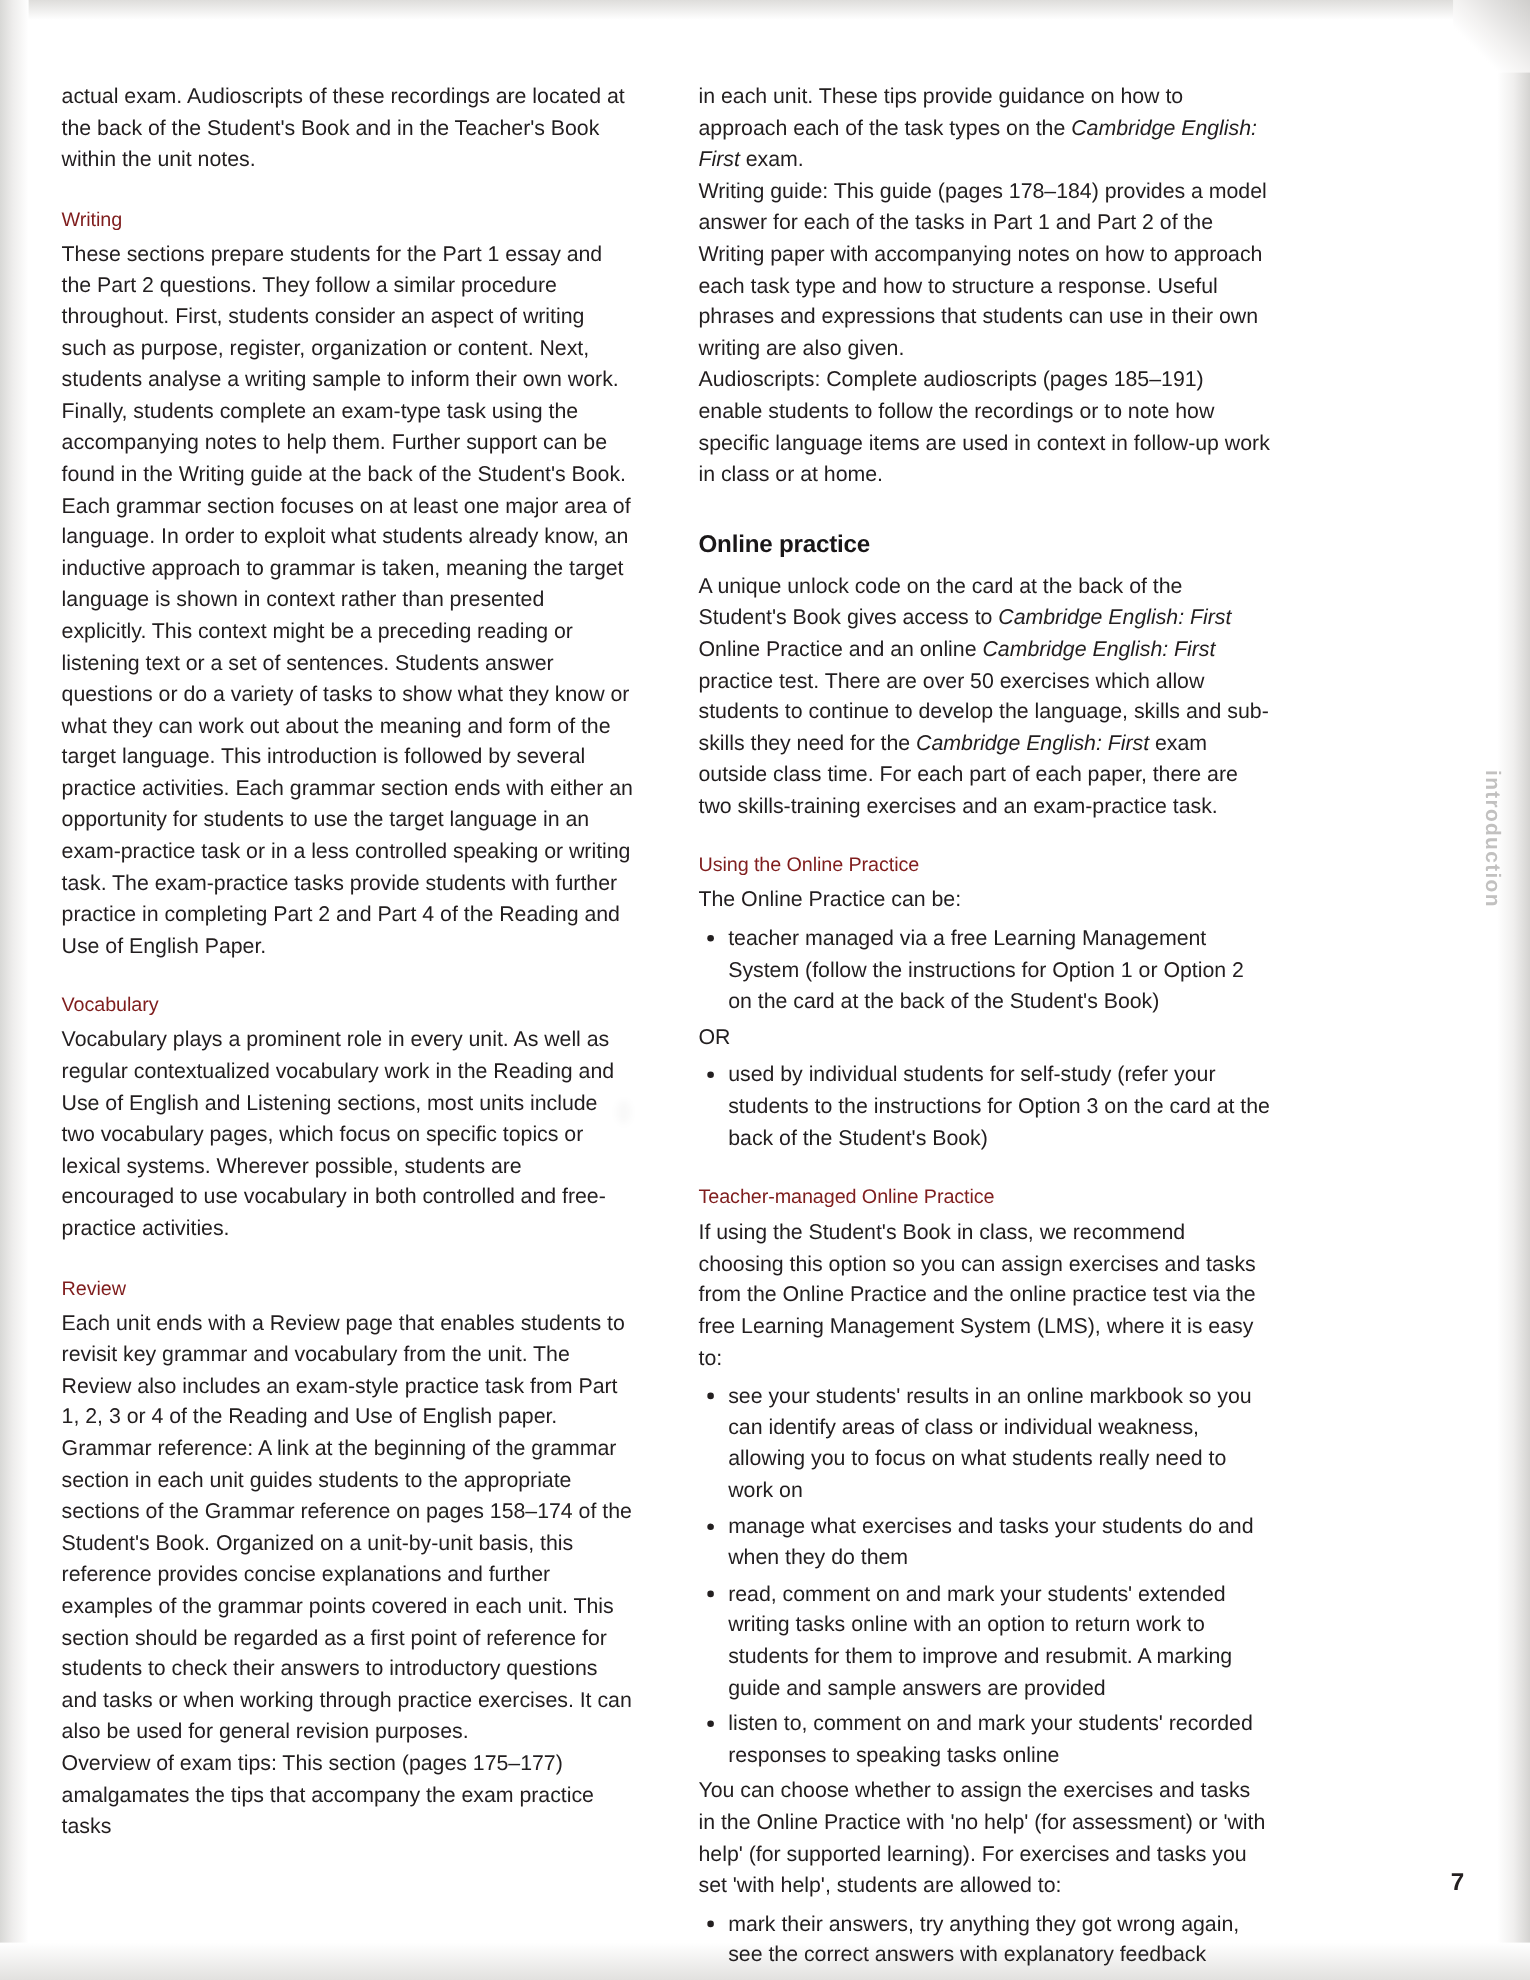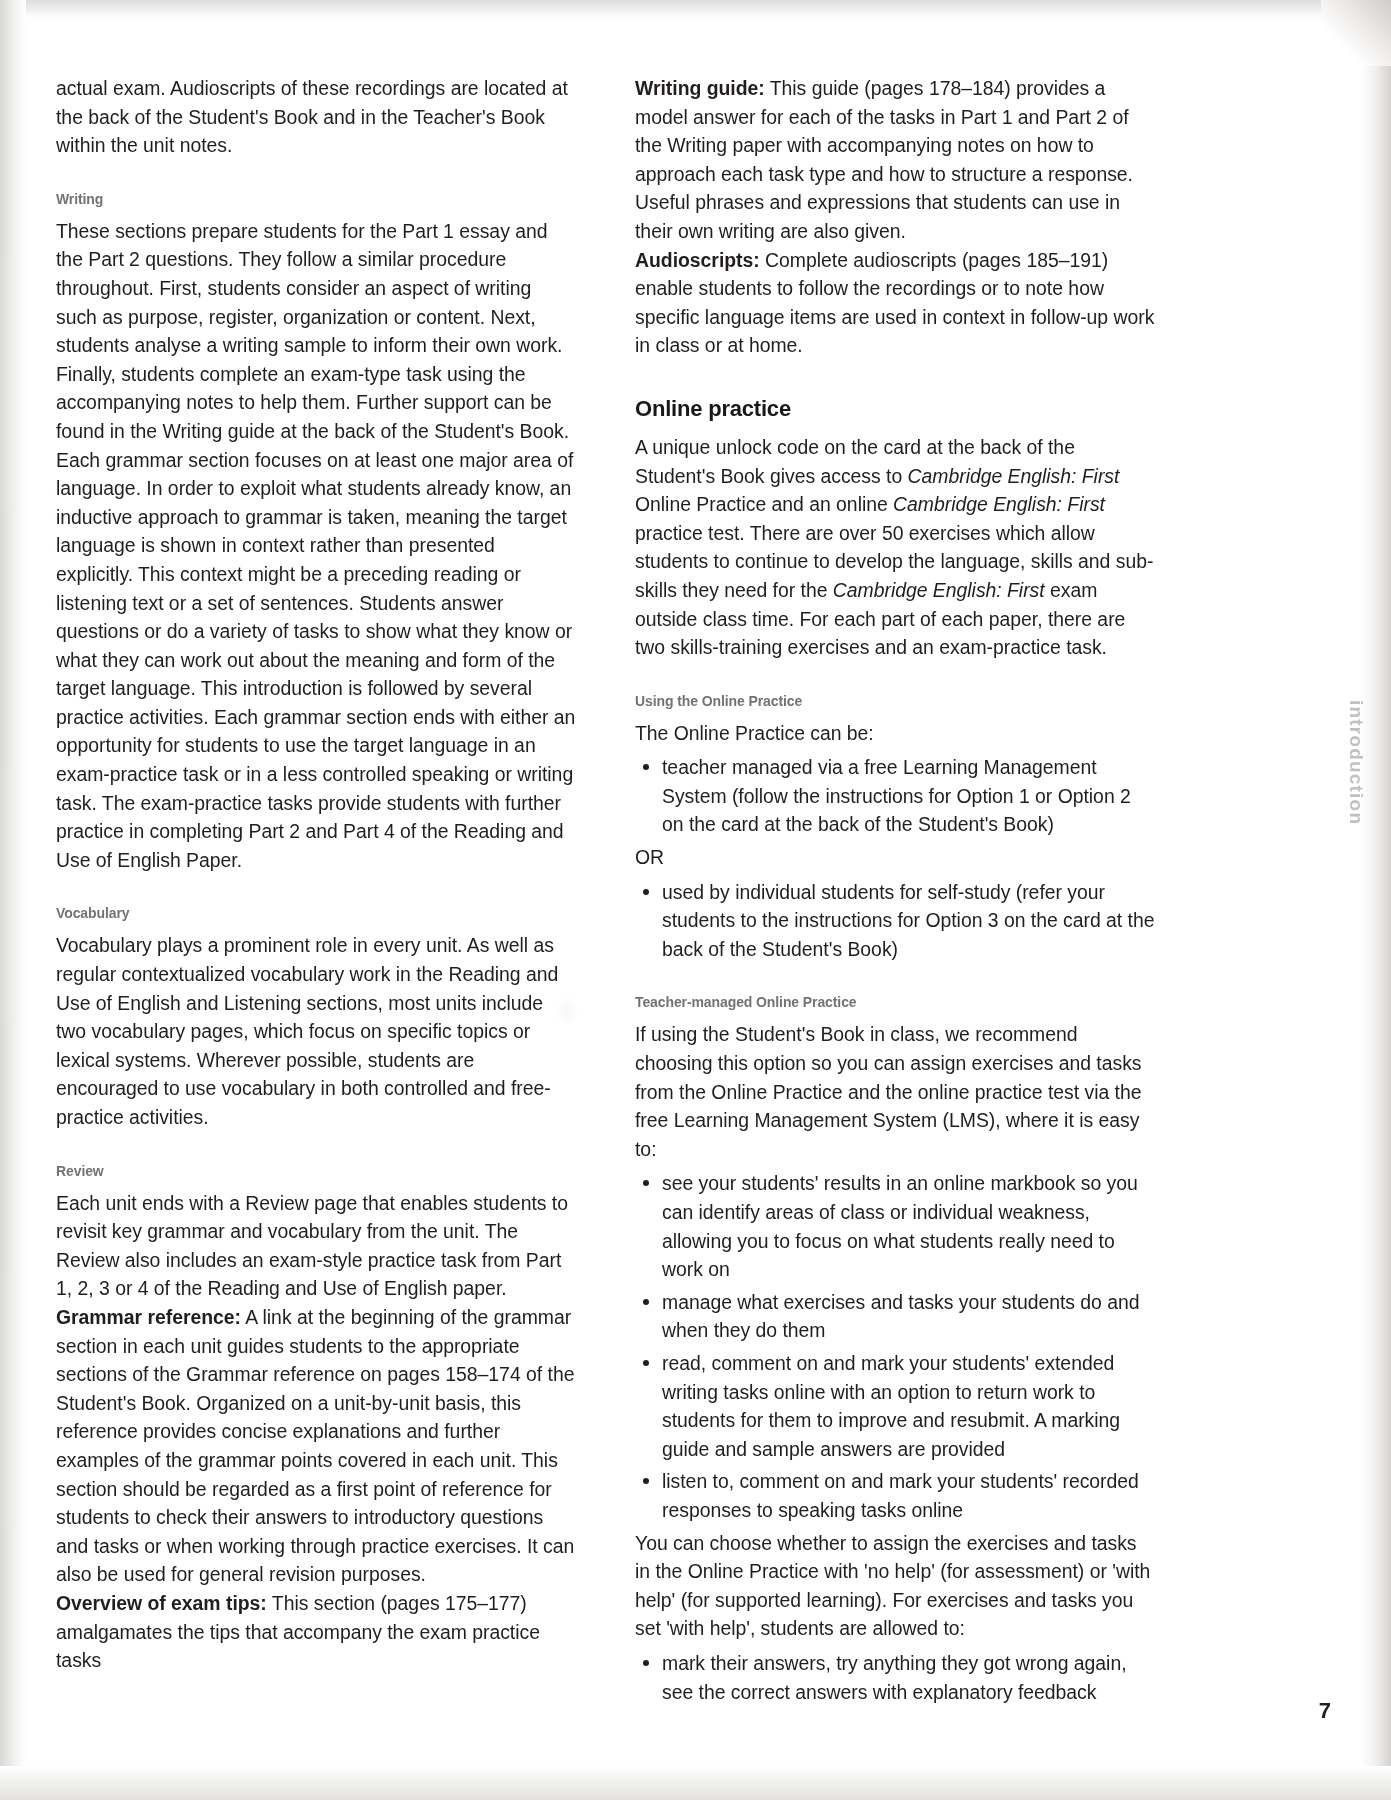--- a/index.html
+++ b/index.html
@@ -69,38 +69,38 @@
   p, li {
     font-size: 19.4px;
     line-height: 28.6px;
     margin: 0 0 0 0;
     color: #221e1f;
     letter-spacing: -0.02px;
   }
   p.body + p.body { margin-top: 0; }
 
   h2.section-head {
-    font-size: 14px;
+    font-size: 18px;
     line-height: 26px;
-    font-weight: bold;
+    font-weight: normal;
     margin: 26px 0 5px 0;
-    color: #737373;
+    color: #7f1d1d;
     letter-spacing: -0.1px;
   }
   h1.major-head {
     font-size: 22px;
     line-height: 32px;
     font-weight: bold;
     margin: 33px 0 8px 0;
     color: #1a1718;
     letter-spacing: -0.2px;
   }
   .first-para { margin-top: 0; }
 
-  .lead { font-weight: bold; }
+  .lead { font-weight: normal; }
   .ital { font-style: italic; }
 
   ul.bullets {
     list-style: none;
     margin: 6px 0 0 0;
     padding: 0;
   }
   ul.bullets li {
     position: relative;
     padding-left: 27px;
@@ -181,20 +181,21 @@
 
 
       <p class="body"><span class="lead">Grammar reference:</span><span> A link at the beginning of the grammar section in each unit guides students to the appropriate sections of the Grammar reference on pages 158–174 of the Student's Book. Organized on a unit-by-unit basis, this reference provides concise explanations and further examples of the grammar points covered in each unit. This section should be regarded as a first point of reference for students to check their answers to introductory questions and tasks or when working through practice exercises. It can also be used for general revision purposes.</span></p>
 
       <p class="body"><span class="lead">Overview of exam tips:</span><span> This section (pages 175–177) amalgamates the tips that accompany the exam practice tasks</span></p>
 
     </div>
 
     <div class="col">
 
+      <p class="body first-para"><span>in each unit. These tips provide guidance on how to approach each of the task types on the </span><span class="ital">Cambridge English: First</span><span> exam.</span></p>
 
       <p class="body"><span class="lead">Writing guide:</span><span> This guide (pages 178–184) provides a model answer for each of the tasks in Part 1 and Part 2 of the Writing paper with accompanying notes on how to approach each task type and how to structure a response. Useful phrases and expressions that students can use in their own writing are also given.</span></p>
 
       <p class="body"><span class="lead">Audioscripts:</span><span> Complete audioscripts (pages 185–191) enable students to follow the recordings or to note how specific language items are used in context in follow-up work in class or at home.</span></p>
 
       <h1 class="major-head">Online practice</h1>
 
       <p class="body"><span>A unique unlock code on the card at the back of the Student's Book gives access to </span><span class="ital">Cambridge English: First</span><span> Online Practice and an online </span><span class="ital">Cambridge English: First</span><span> practice test. There are over 50 exercises which allow students to continue to develop the language, skills and sub-skills they need for the </span><span class="ital">Cambridge English: First</span><span> exam outside class time. For each part of each paper, there are two skills-training exercises and an exam-practice task.</span></p>
 
       <h2 class="section-head">Using the Online Practice</h2>

